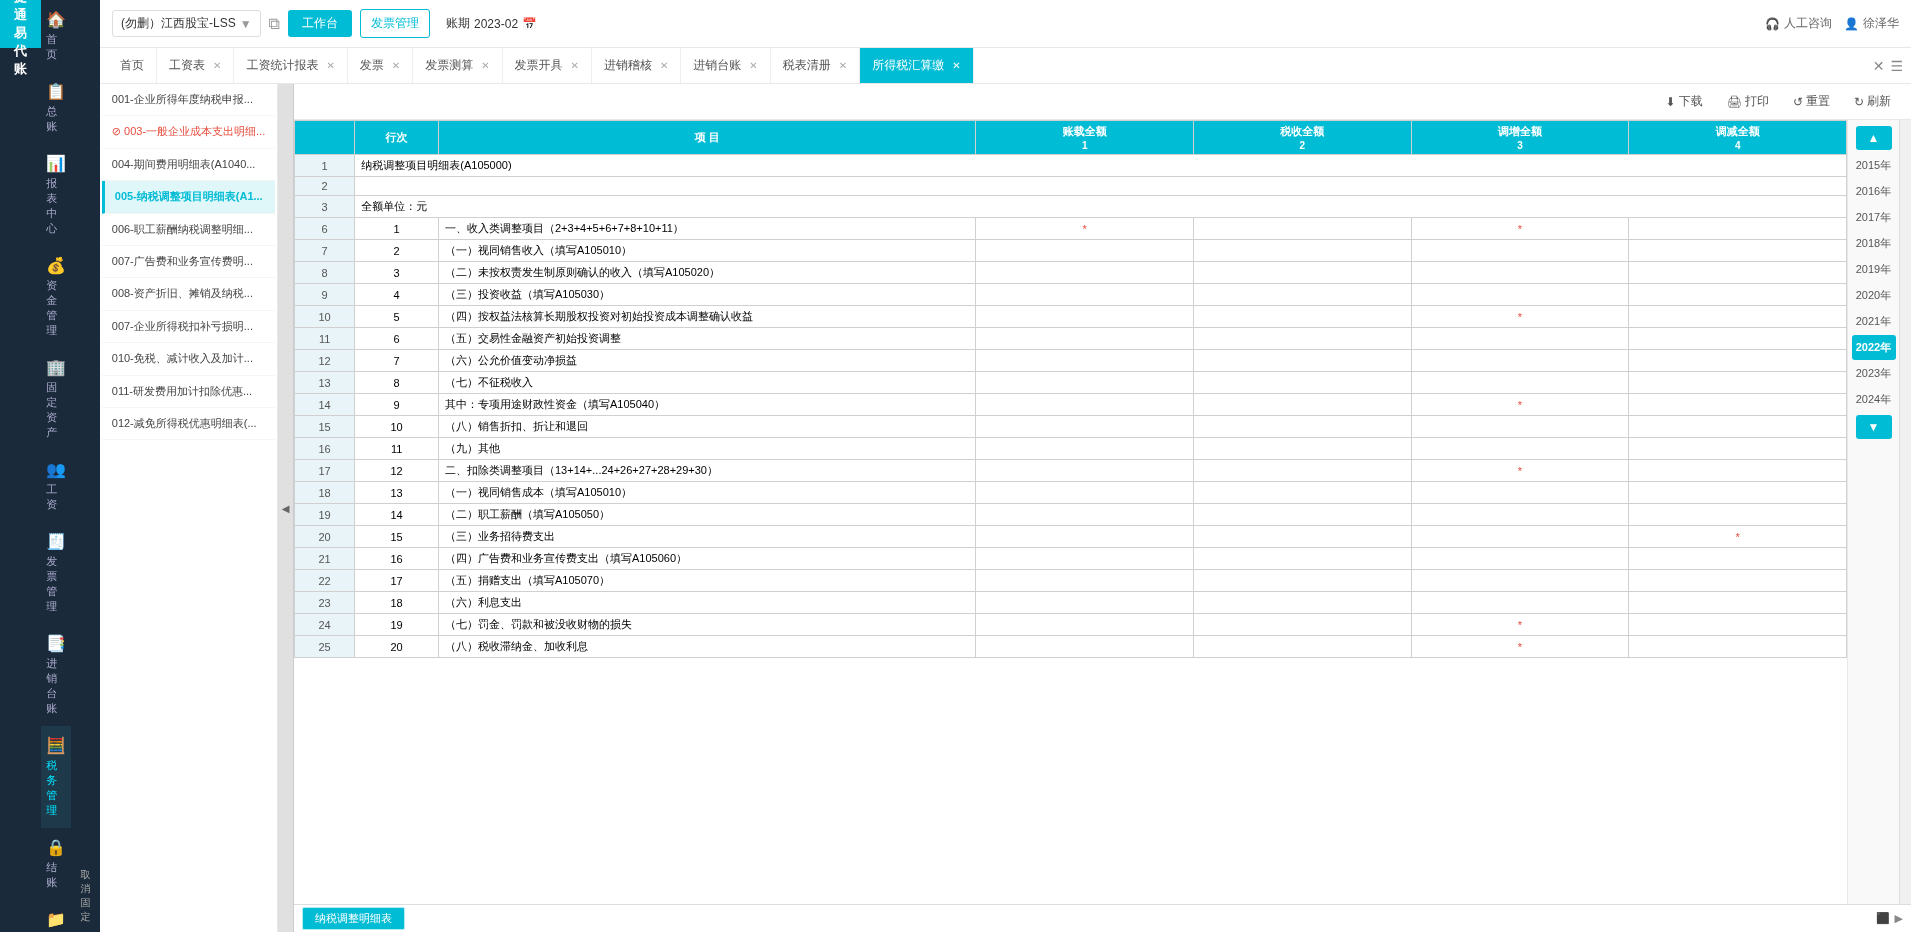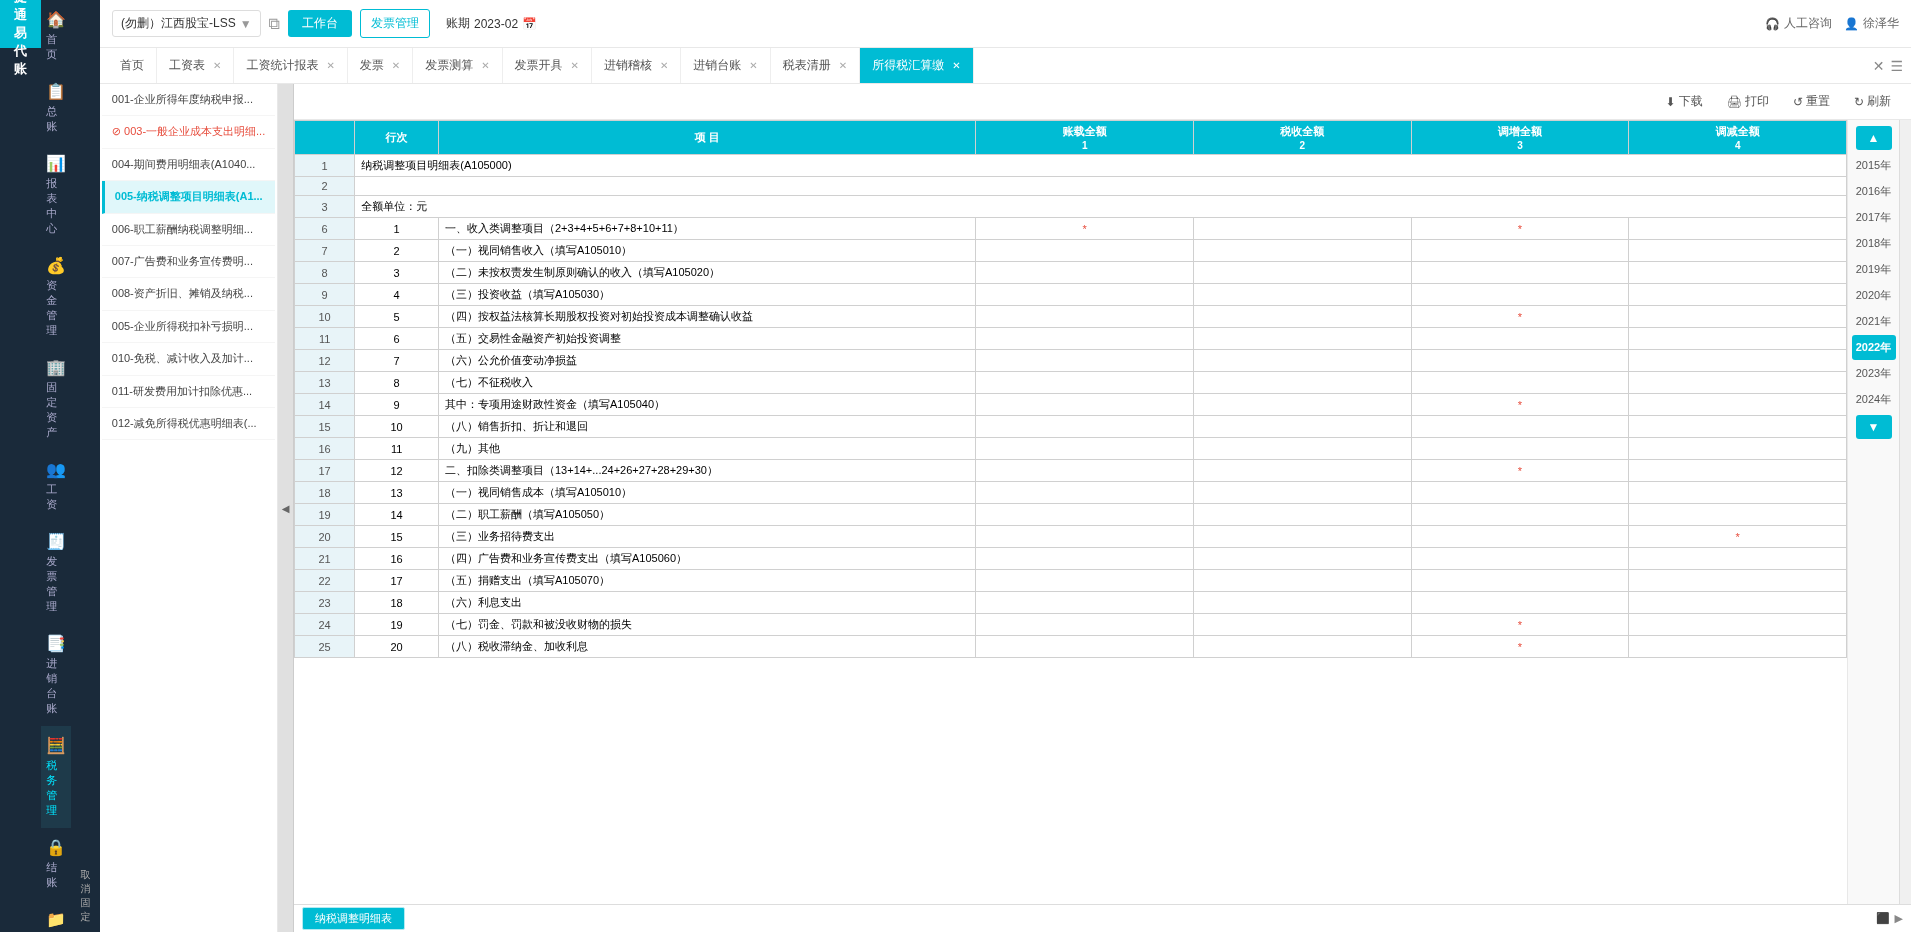--- a/index.html
+++ b/index.html
@@ -233,21 +233,21 @@
 
     <div class="left-panel">
       <div id="left-panel-items">
           <div class="left-panel-item"><span>001-企业所得年度纳税申报...</span></div>
           <div class="left-panel-item error"><span>⊘ 003-一般企业成本支出明细...</span></div>
           <div class="left-panel-item"><span>004-期间费用明细表(A1040...</span></div>
           <div class="left-panel-item active"><span>005-纳税调整项目明细表(A1...</span></div>
           <div class="left-panel-item"><span>006-职工薪酬纳税调整明细...</span></div>
           <div class="left-panel-item"><span>007-广告费和业务宣传费明...</span></div>
           <div class="left-panel-item"><span>008-资产折旧、摊销及纳税...</span></div>
-          <div class="left-panel-item"><span>005-企业所得税扣补亏损明...</span></div>
+          <div class="left-panel-item"><span>007-企业所得税扣补亏损明...</span></div>
           <div class="left-panel-item"><span>010-免税、减计收入及加计...</span></div>
           <div class="left-panel-item"><span>011-研发费用加计扣除优惠...</span></div>
           <div class="left-panel-item"><span>012-减免所得税优惠明细表(...</span></div>
         </div>
     </div>
 
     <div class="collapse-btn">◀</div>
 
     <div class="right-content">
 

